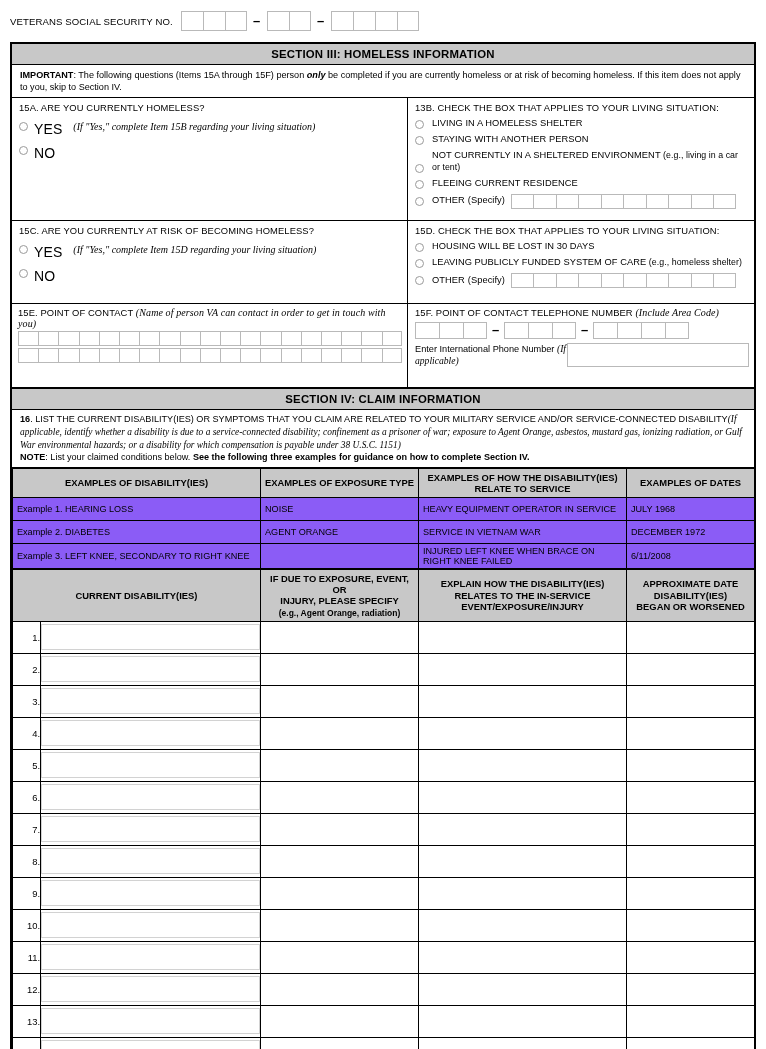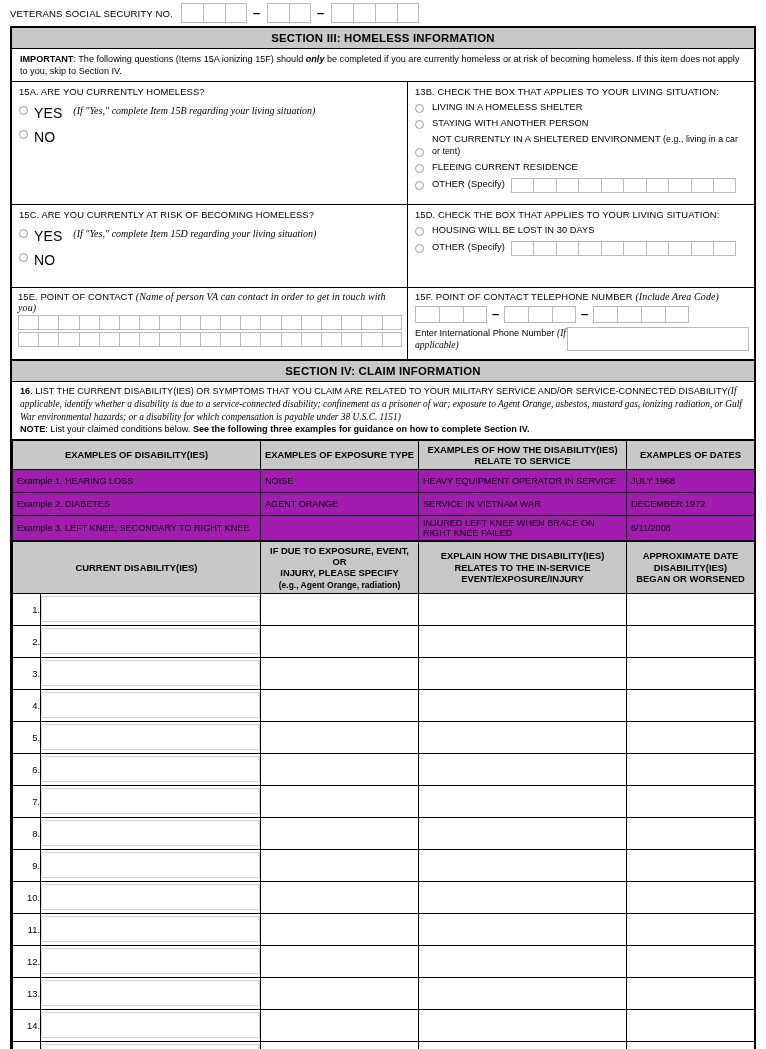--- a/index.html
+++ b/index.html
@@ -12,21 +12,21 @@
     font-family: "Liberation Sans", sans-serif;
     color: #000;
     font-size: 9.3px;
     -webkit-font-smoothing: antialiased;
   }
   .page { position: relative; width: 766px; height: 1049px; padding: 0; }
 
   
   .ssn-row {
     display: flex; align-items: center;
-    height: 26px;
+    height: 42px;
     padding-left: 10px;
   }
   .ssn-label { font-size: 9.6px; letter-spacing: .1px; white-space: nowrap; margin-right: 8px; }
   .boxgroup { display: flex; }
   .cbox {
     width: 22px; height: 20px;
     border: 1px solid #b9b9b9;
     border-right: none;
     background: #fff;
   }
@@ -77,21 +77,21 @@
   .opttext { font-size: 9.3px; line-height: 1.25; letter-spacing: .05px; }
   .opttext .lc { font-size: 8.8px; }
 
   .otherline { display: flex; align-items: center; margin-top: 4.5px; }
   .otherline .radio { margin-right: 8px; }
   .otherboxes { display: flex; margin-left: 6px; }
   .otherboxes .cbox { width: 22.5px; height: 15px; }
 
   
   .poc-left { width: 396px; border-right: 1.5px solid #000; padding: 3px 5px 4px 6px; }
-  .poc-right { width: 346px; padding: 3px 5px 8px 7px; }
+  .poc-right { width: 346px; padding: 3px 5px 20px 7px; }
   .pocgrid { display: flex; margin-top: 2px; }
   .pocgrid .cbox { width: 20.3px; height: 15px; }
   .pocgrid2 { display: flex; margin-top: 1.5px; }
   .pocgrid2 .cbox { width: 20.3px; height: 15px; }
   .phoneline { display: flex; align-items: center; margin-top: 2px; }
   .phoneline .cbox { width: 24px; height: 17px; }
   .phoneline .dash { width: 17px; font-size: 13px; }
   .intl { display: flex; align-items: flex-start; margin-top: 3px; }
   .intl-label { font-size: 9.2px; width: 152px; line-height: 1.2; }
   .intl-label i { font-style: italic; font-family: "Liberation Serif", serif; font-size: 9.6px;}
@@ -116,21 +116,21 @@
     vertical-align: middle;
   }
   table.grid th {
     background: #c8c8c8;
     font-weight: bold;
     text-align: center;
     font-size: 9.4px;
     line-height: 1.18;
     padding: 3px 2px;
   }
-  table.grid td { height: 23px; text-align: left; background: #a21caf; }
+  table.grid td { height: 23px; text-align: left; background: #8b5cf6; }
   .sm { font-size: 8.5px; font-weight: bold; }
 
   table.rows { border-collapse: collapse; width: 100%; table-layout: fixed; border-top: none; }
   table.rows th {
     background: #c8c8c8; border: 1px solid #000; font-weight: bold;
     text-align: center; font-size: 9.4px; line-height: 1.2; padding: 3px 2px;
   }
   table.rows td { border: 1px solid #000; height: 32px; padding: 0; background: #fff; vertical-align: middle; }
   td.numcell { text-align: center; font-size: 9.4px; width: 28px; padding-right: 3px; text-align: right; }
   .infield { width: 100%; height: 26px; border: 1px solid #d2d2d2; background: #fff; }
@@ -160,21 +160,21 @@
         <span class="cbox"></span>
         <span class="cbox"></span>
       </span>
   </div>
 
   <div class="frame">
 
     <div class="secthead">SECTION III: HOMELESS INFORMATION</div>
 
     <div class="important">
-      <b>IMPORTANT</b><span>: The following questions (Items 15A ionizing 15F) should </span><i>only</i><span> be completed if you are currently homeless or at risk of becoming homeless. If this item does not apply to you, skip to Section IV.</span>
+      <b>IMPORTANT</b><span>: The following questions (Items 15A through 15F) person </span><i>only</i><span> be completed if you are currently homeless or at risk of becoming homeless. If this item does not apply to you, skip to Section IV.</span>
     </div>
 
     <div class="qrow">
       <div class="qleft" style="min-height:122px">
         <div class="qtitle">15A. ARE YOU CURRENTLY HOMELESS?</div>
         <div class="radioline">
           <span class="radio"></span>
           <span class="rlabel">YES</span>
           <span class="hint">(If "Yes," complete Item 15B regarding your living situation)</span>
         </div>
@@ -235,20 +235,24 @@
           <span class="radio"></span>
           <span class="rlabel">NO</span>
         </div>
       </div>
       <div class="qright">
         <div class="qtitle">15D. CHECK THE BOX THAT APPLIES TO YOUR LIVING SITUATION:</div>
         <div id="opts-15d">
             <div class="optline">
               <span class="radio"></span>
               <span class="opttext">HOUSING WILL BE LOST IN 30 DAYS</span>
+            </div>
+            <div class="optline">
+              <span class="radio"></span>
+              <span class="opttext">LEAVING PUBLICLY FUNDED SYSTEM OF CARE <span class="lc">(e.g., homeless shelter)</span></span>
             </div>
           </div>
         <div class="otherline">
           <span class="radio"></span>
           <span class="opttext">OTHER</span>
           <span class="opttext lc" style="margin-left:3px">(Specify)</span>
           <span class="otherboxes boxgroup" id="other15d">
               <span class="cbox"></span>
               <span class="cbox"></span>
               <span class="cbox"></span>

